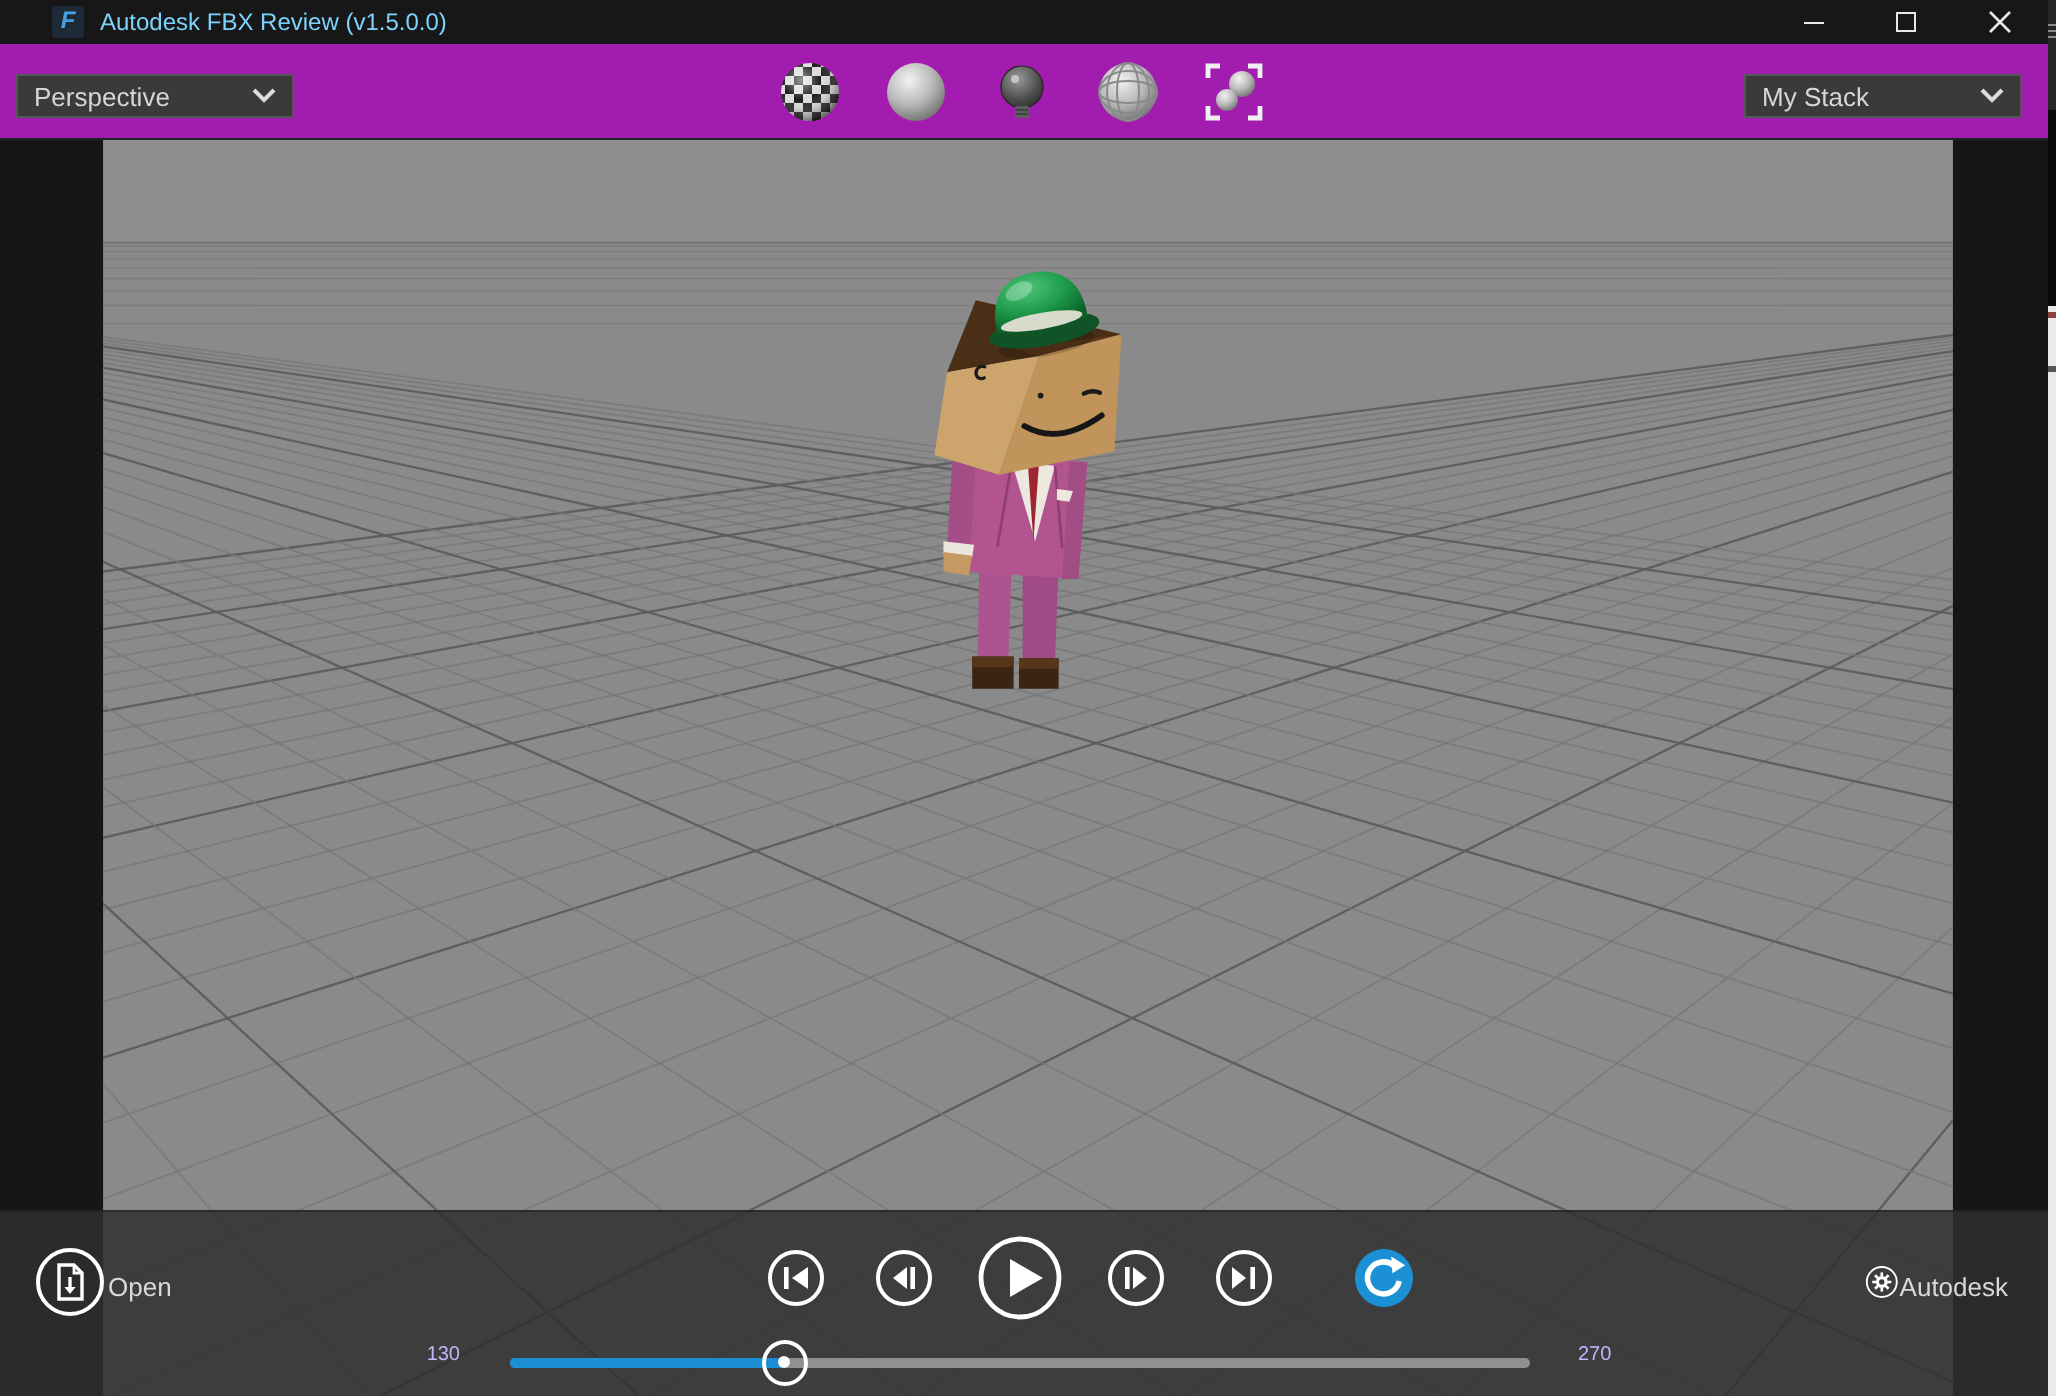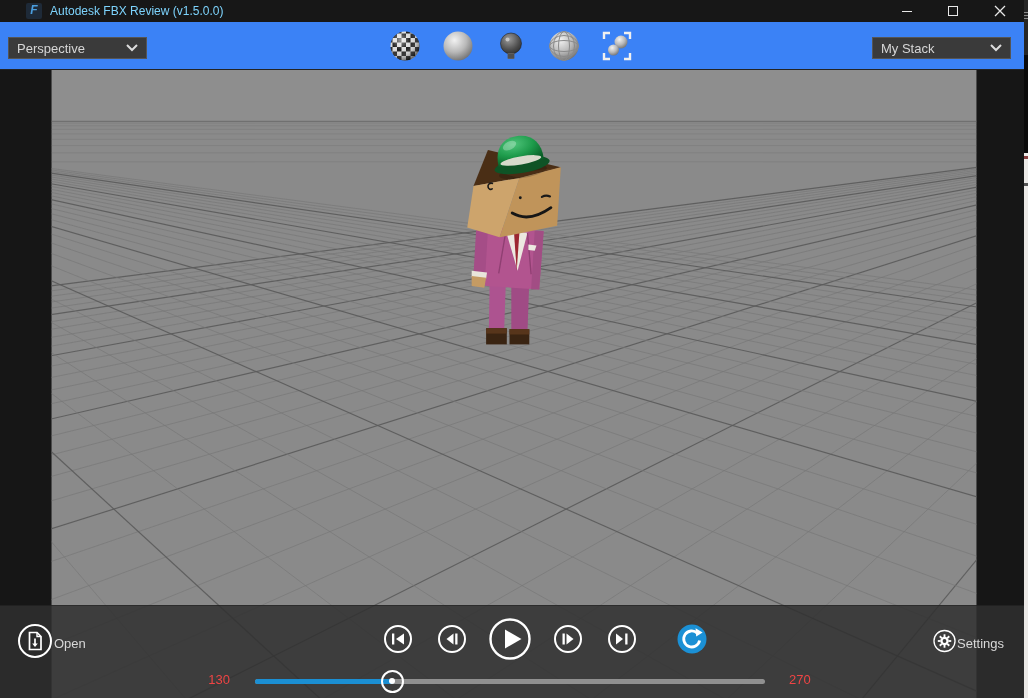--- a/index.html
+++ b/index.html
@@ -12,21 +12,21 @@
   .app-icon { position:absolute; left:26px; top:3px; width:16px; height:16px; background:#1e2a38;
               border-radius:2px; color:#4a9fe0; font-weight:bold; font-style:italic; font-size:12px;
               line-height:15px; text-align:center; }
   .title-text { position:absolute; left:50px; top:4px; font-size:12px; color:#7dd3fc; white-space:nowrap; }
   .win-btn { position:absolute; top:0; width:46px; height:22px; display:flex; align-items:center; justify-content:center; }
   .wb-min { left:884px; } .wb-max { left:930px; } .wb-close { left:976px; width:48px; }
   .min-glyph { width:10px; height:1px; background:#e8e8e8; }
   .max-glyph { width:10px; height:10px; border:1px solid #e8e8e8; }
 
   
-  .toolbar { position:absolute; left:0; top:22px; width:1024px; height:48px; background:#3b82f6; z-index:25;
+  .toolbar { position:absolute; left:0; top:22px; width:1024px; height:48px; background:#a21caf; z-index:25;
              border-bottom:1px solid #242424; }
   .dropdown { position:absolute; height:22px; background:#3a3a3a; border:1px solid #555;
               display:flex; align-items:center; padding:0 8px; cursor:default; }
   .dd-view { left:8px; top:15px; width:139px; }
   .dd-stack { left:872px; top:15px; width:139px;gap:32px; }
   .dropdown span { flex:1; font-size:13px; color:#d6d6d6; }
   .tool-icons { position:absolute; left:388px; top:6px; display:flex; gap:19px; }
   .tool-btn { width:34px; height:36px; display:flex; align-items:center; justify-content:center; }
 
   
@@ -34,21 +34,21 @@
 
   
   .playbar { position:absolute; left:0; top:605px; width:1024px; height:93px;
              background:rgba(47,47,47,0.85); border-top:1px solid rgba(20,20,20,0.4); z-index:20; }
   .side-btn { position:absolute; display:flex; flex-direction:row; align-items:center; width:72px; }
   .side-btn .lbl { margin-top:4px; font-size:13px; color:#d8d8d8; }
   .open-btn { left:16px; top:16px; }
   .settings-btn { left:932px; top:16px; }
   .transport { position:absolute; top:0; left:0; }
   .tr-btn { position:absolute; }
-  .frame-label { position:absolute; top:69px; font-size:13px; color:#ef4444; }
+  .frame-label { position:absolute; top:69px; font-size:10px; color:#c4b5fd; }
   .fl-start { left:190px; width:40px; text-align:right; }
   .fl-end { left:789px; width:40px; text-align:left; }
   .slider-track { position:absolute; left:255px; top:679px; width:510px; height:5px; border-radius:2.5px;
                   background:#909090; z-index:21; }
   .slider-fill { position:absolute; left:0; top:0; height:5px; border-radius:2.5px 0 0 2.5px; }
   .slider-thumb { position:absolute; top:-9px; width:23px; height:23px; border-radius:50%;
                   border:2.5px solid #fff; background:transparent; }
   .slider-thumb::after { content:""; position:absolute; left:6px; top:6px; width:6px; height:6px;
                   border-radius:50%; background:#fff; }
 
@@ -342,21 +342,21 @@
           <rect x="8.8" y="17.6" width="4.2" height="2.8"></rect>
           <rect x="25" y="17.6" width="4.2" height="2.8"></rect>
           <rect x="17.6" y="8.8" width="2.8" height="4.2" transform="rotate(45 19 19)"></rect>
           <rect x="17.6" y="25" width="2.8" height="4.2" transform="rotate(45 19 19)"></rect>
           <rect x="8.8" y="17.6" width="4.2" height="2.8" transform="rotate(45 19 19)"></rect>
           <rect x="25" y="17.6" width="4.2" height="2.8" transform="rotate(45 19 19)"></rect>
           <circle cx="19" cy="19" r="6.4"></circle>
         </g>
         <circle cx="19" cy="19" r="2.9" fill="#3a3a3a"></circle>
       </svg>
-      <div class="lbl">Settings</div>
+      <div class="lbl">Autodesk</div>
     </div>
   </div>
 
   <div class="frame-label fl-start" style="top:672px; position:absolute; z-index:22;">130</div>
   <div class="slider-track">
     <div class="slider-fill" id="slider-fill" style="width: 27%; background: rgb(27, 143, 211);"></div>
     <div class="slider-thumb" id="slider-thumb" style="left: calc(27% - 11.5px);"></div>
   </div>
   <div class="frame-label fl-end" style="top:672px; position:absolute; z-index:22;">270</div>
 

